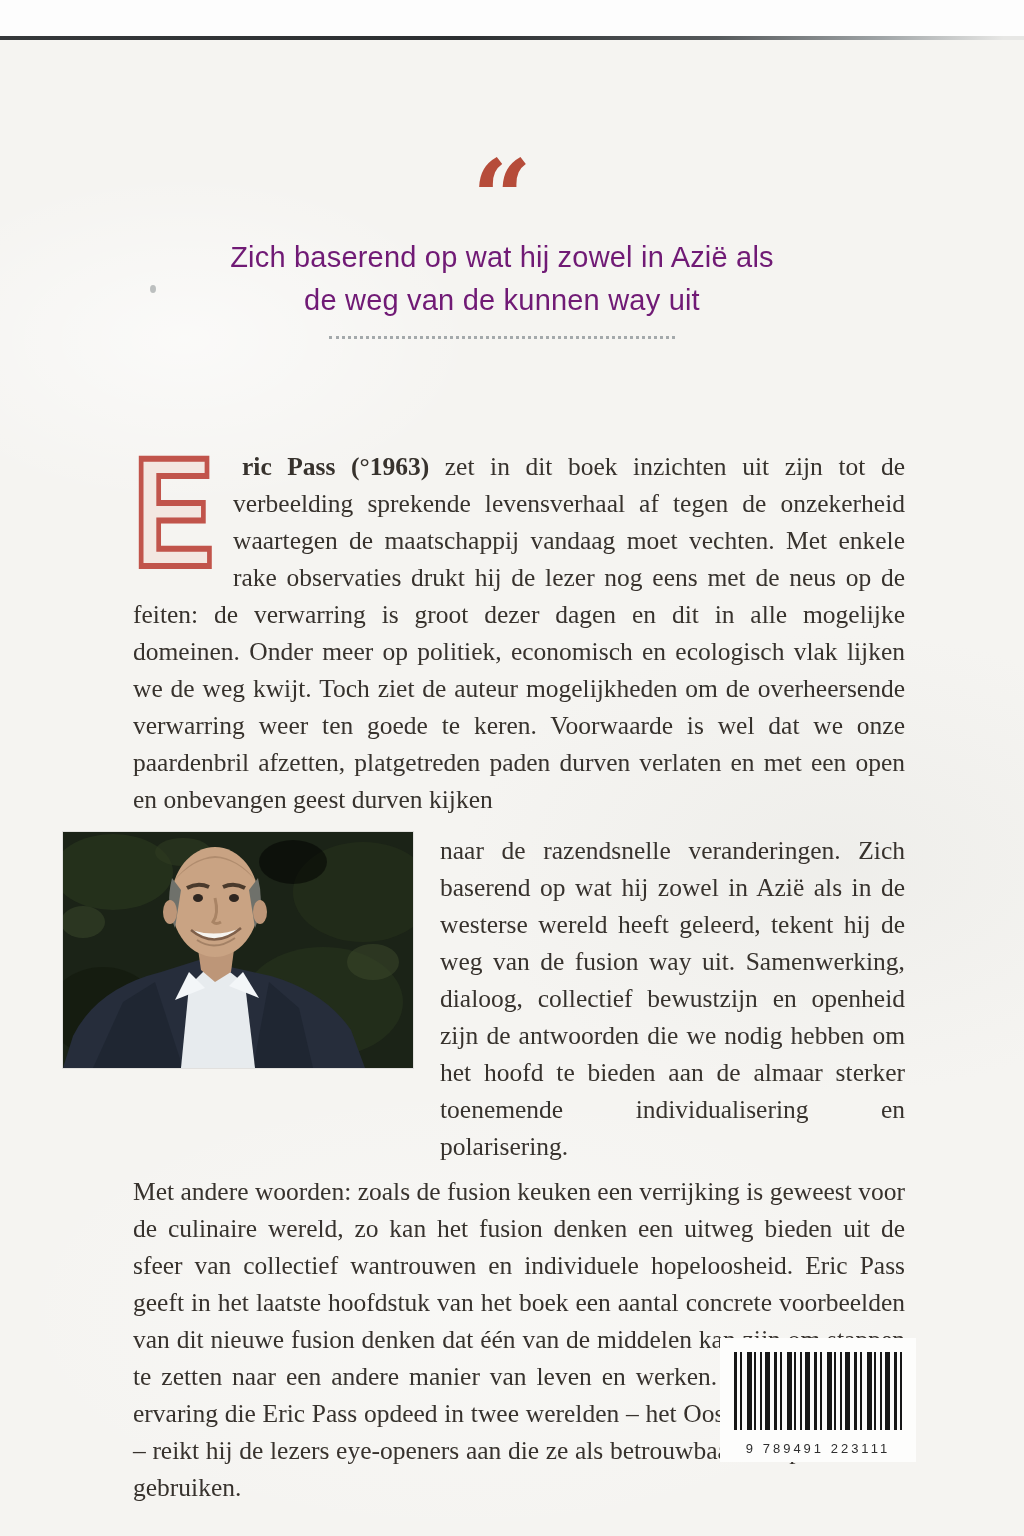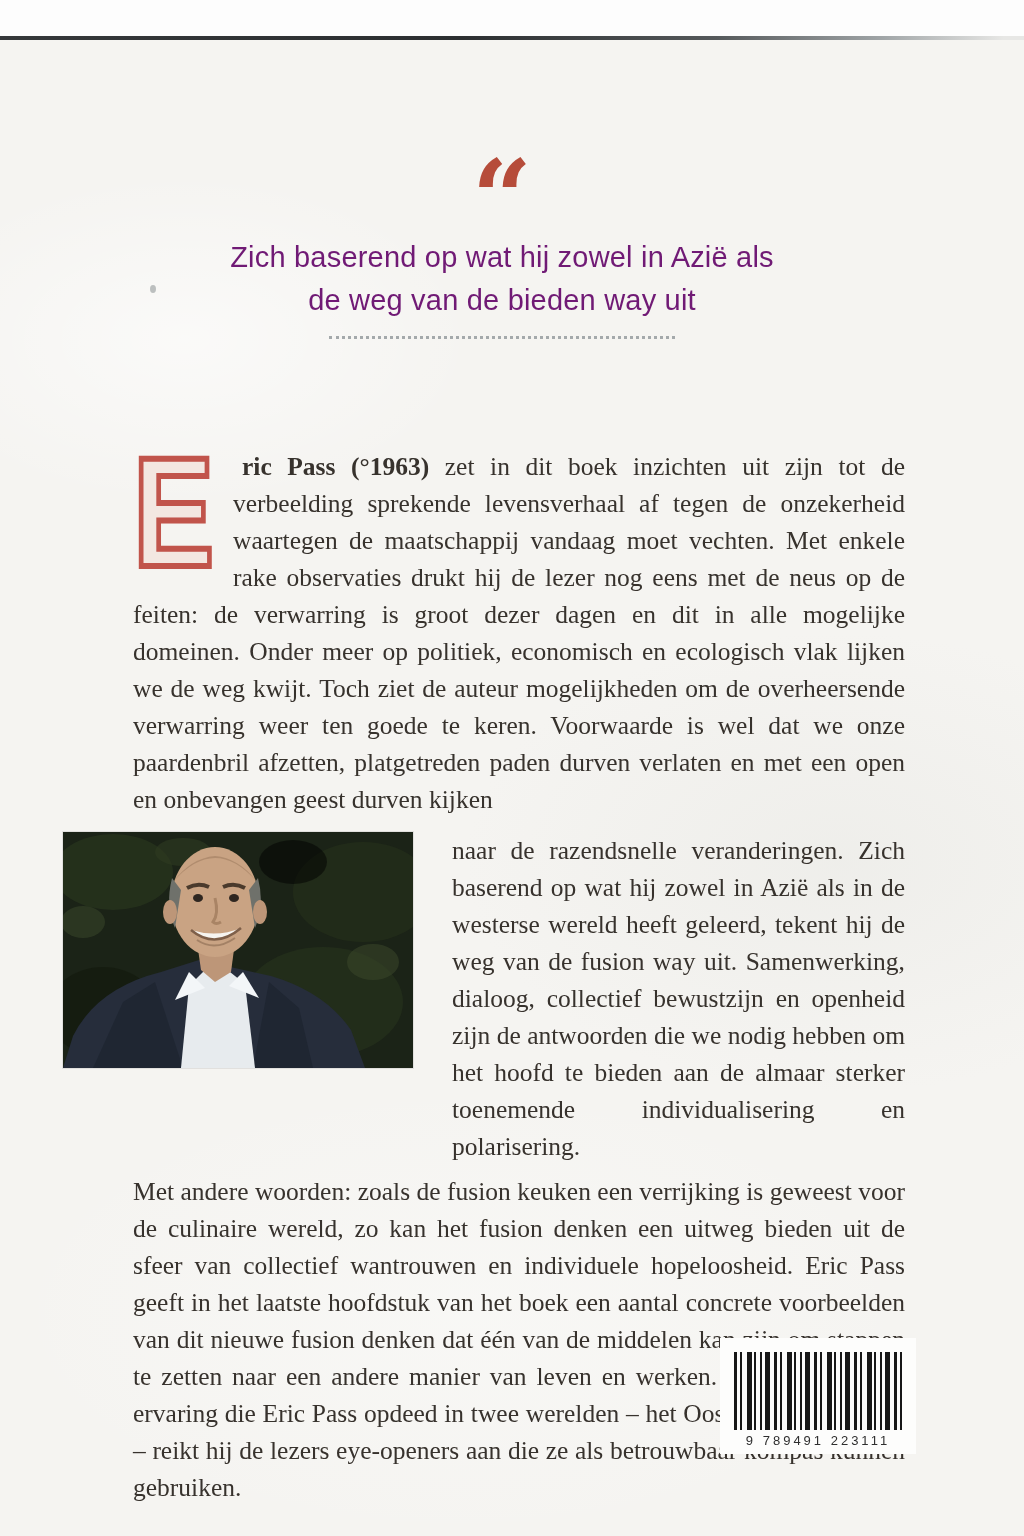--- a/index.html
+++ b/index.html
@@ -78,21 +78,21 @@
     font-size:156px;
     line-height:118px;
     color:#f3e7e1;
     -webkit-text-stroke:6px #c1544b;
     transform:scaleX(.78);
     transform-origin:left top;
   }
   .lead{font-weight:700;margin-left:9px;}
   .row{
     display:flex;
-    gap:39px;
+    gap:27px;
     margin-top:14px;
     align-items:flex-start;
   }
   .photo{
     width:350px;height:236px;
     flex:0 0 350px;
     box-shadow:0 0 0 1px rgba(0,0,0,.08);
   }
   .photo svg{display:block;width:350px;height:236px;}
   .pB{flex:1;}
@@ -117,39 +117,39 @@
       #171717 13px,#171717 18px,
       #fbfbfb 18px,#fbfbfb 20px,
       #171717 20px,#171717 22px,
       #fbfbfb 22px,#fbfbfb 26px,
       #171717 26px,#171717 28px,
       #fbfbfb 28px,#fbfbfb 31px,
       #171717 31px,#171717 36px,
       #fbfbfb 36px,#fbfbfb 40px);
   }
   .digits{
-    margin-top:3px;
+    margin-top:11px;
     font-family:"Liberation Sans", sans-serif;
     font-size:13px;
     letter-spacing:3px;
     color:#2f2f2f;
     white-space:nowrap;
   }
 </style>
 </head>
 <body>
 
 <div class="page"></div>
 <div class="scan-line"></div>
 <div class="speck"></div>
 
 <section class="quote-block">
   <div class="qmark">“</div>
   <div class="qline">Zich baserend op wat hij zowel in Azië als</div>
-  <div class="qline">de weg van de bieden way uit</div>
+  <div class="qline">de weg van de kunnen way uit</div>
   <div class="dotted"></div>
 </section>
 
 <section class="bio">
   <p class="pA">
     <span class="dropcap"><span class="dropcap-letter">E</span></span><b class="lead">ric Pass (°1963)</b><span> zet in dit boek inzichten uit zijn tot de verbeelding sprekende levensverhaal af tegen de onzekerheid waartegen de maatschappij vandaag moet vechten. Met enkele rake observaties drukt hij de lezer nog eens met de neus op de feiten: de verwarring is groot dezer dagen en dit in alle mogelijke domeinen. Onder meer op politiek, economisch en ecologisch vlak lijken we de weg kwijt. Toch ziet de auteur mogelijkheden om de overheersende verwarring weer ten goede te keren. Voorwaarde is wel dat we onze paardenbril afzetten, platgetreden paden durven verlaten en met een open en onbevangen geest durven kijken</span>
   </p>
 
   <div class="row">
     <div class="photo">

